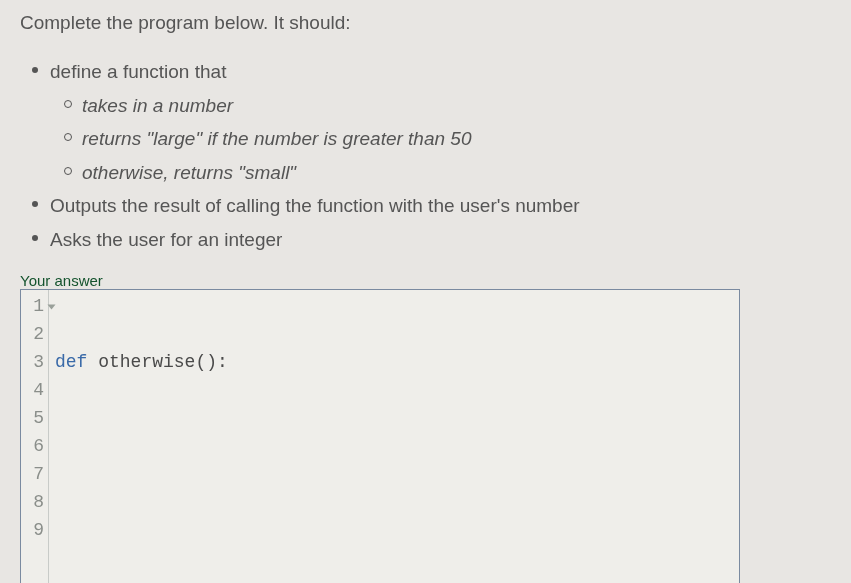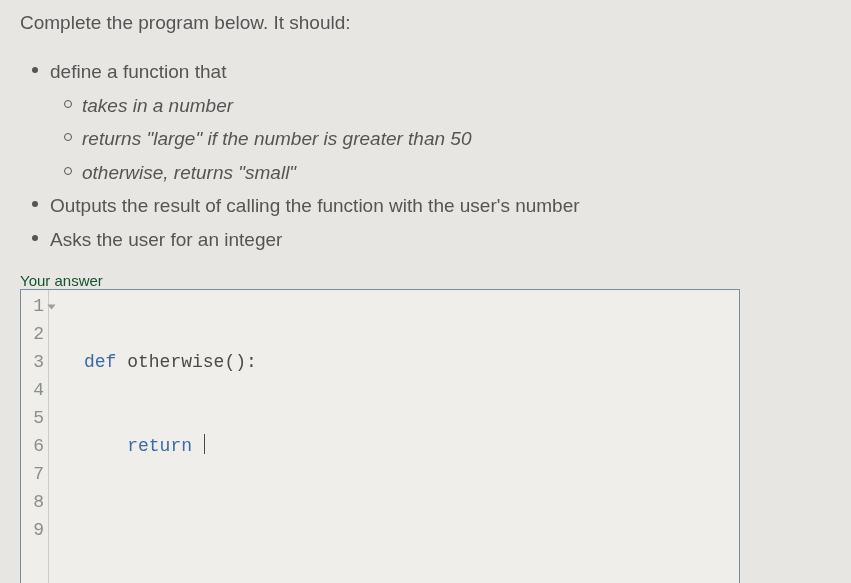--- a/index.html
+++ b/index.html
@@ -94,21 +94,21 @@
     border-bottom: 4px solid transparent;
     transform: rotate(90deg);
   }
   .code {
     padding: 2px 6px;
     color: #4a4a4a;
     white-space: pre;
     flex: 1;
   }
   .code .line { height: 28px; }
-  .kw { color: #3a6aa8; margin-left: 29px; }
+  .kw { color: #3a6aa8; }
   .cursor {
     display: inline-block;
     width: 1.5px;
     height: 20px;
     background: #4a4a4a;
     vertical-align: -3px;
     margin-left: 1px;
   }
 </style>
 </head>
@@ -139,21 +139,20 @@
     <div class="ln">3</div>
     <div class="ln">4</div>
     <div class="ln">5</div>
     <div class="ln">6</div>
     <div class="ln">7</div>
     <div class="ln">8</div>
     <div class="ln">9</div>
   </div>
   <div class="code">
     <div class="line"><span class="kw">def</span><span> otherwise():</span></div>
-    <div class="line"><span>    </span><span class="kw">return</span> <span class="cursor"></span></div>
     <div class="line"></div>
     
     
     
     
     
     
   </div>
 </div>
 

